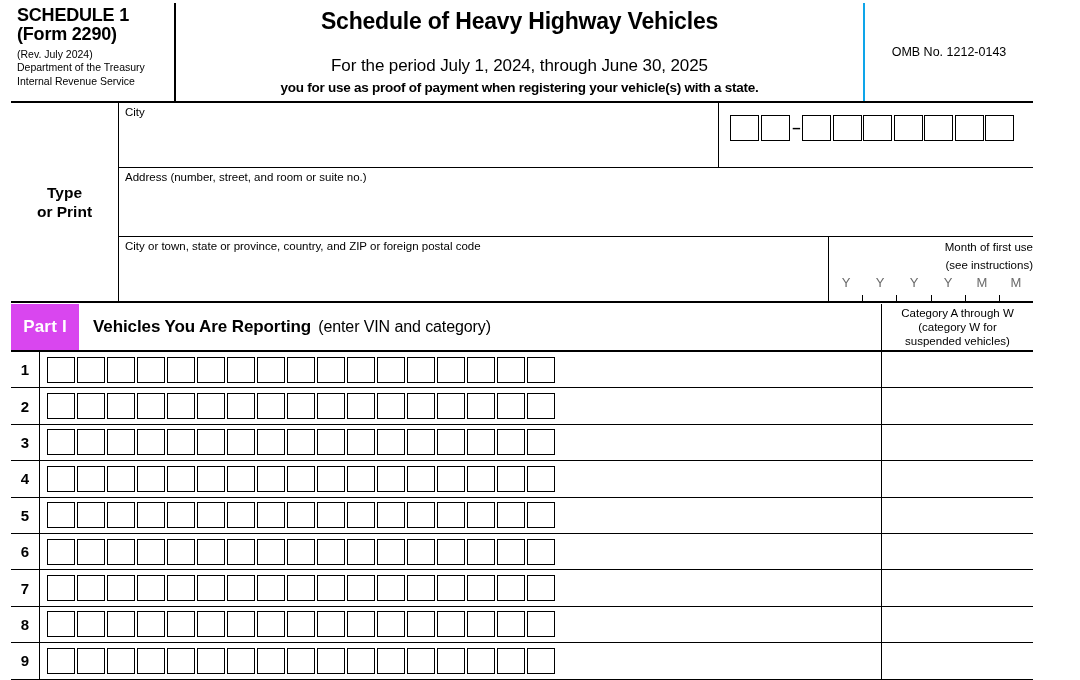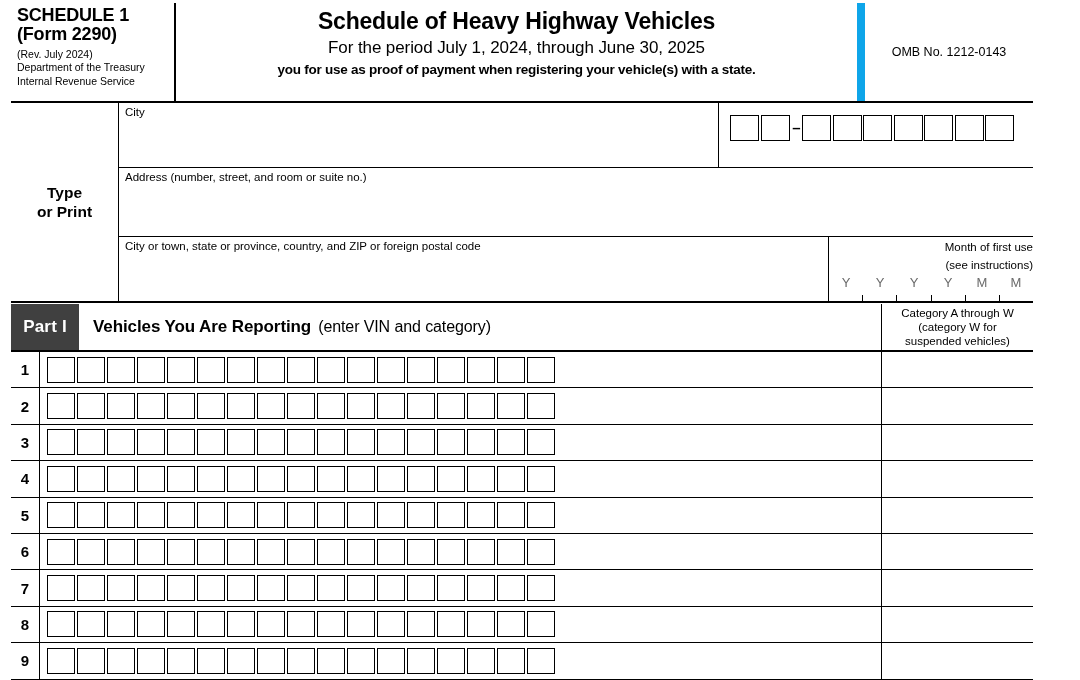--- a/index.html
+++ b/index.html
@@ -19,25 +19,25 @@
     display: flex; align-items: stretch;
   }
   .hdr-left { width: 163px; padding: 3px 4px 0 6px; }
   .hdr-sched { font-size: 18px; font-weight: bold; line-height: 1.08; letter-spacing: -0.2px; }
   .hdr-form  { font-size: 18px; font-weight: bold; line-height: 1.08; letter-spacing: -0.2px; }
   .hdr-rev   { font-size: 10.5px; line-height: 1.28; margin-top: 3px; }
   .hdr-dept  { font-size: 10.5px; line-height: 1.28; }
   .hdr-irs   { font-size: 10.5px; line-height: 1.28; }
 
   .hdr-mid {
-    flex: 1; border-left: 2px solid #000; border-right: 8px solid #0ea5e9;
+    flex: 1; border-left: 2px solid #000; border-right: 2px solid #0ea5e9;
     text-align: center; padding: 5px 6px 0 6px;
   }
   .t-main { font-size: 23px; font-weight: bold; line-height: 1.2; letter-spacing: -0.2px; }
-  .t-sub  { font-size: 17px; line-height: 1.35; margin-top: 1px; letter-spacing: -0.1px; }
+  .t-sub  { font-size: 17px; line-height: 1.35; margin-top: 19px; letter-spacing: -0.1px; }
   .t-inst { font-size: 13.5px; font-weight: bold; line-height: 1.25; margin-top: 2px; letter-spacing: -0.25px; }
 
   .hdr-right { width: 168px; display: flex; align-items: center; justify-content: center; }
   .omb { font-size: 12.5px; }
 
   
   .info {
     position: absolute; left: 11px; top: 103px; width: 1022px; height: 200px;
     border-bottom: 2px solid #000;
     display: flex;
@@ -76,21 +76,21 @@
   .mfu-cells { flex: 1; display: flex; }
   .mfu-cells div { flex: 1; }
   .mfu-cells div + div { border-left: 1.5px solid #000; }
 
   
   .parti {
     position: absolute; left: 11px; top: 304px; width: 1022px; height: 48px;
     border-bottom: 2px solid #000; display: flex;
   }
   .parti-tag {
-    width: 68px; background: #404040; color: #fff;
+    width: 68px; background: #d946ef; color: #fff;
     display: flex; align-items: center; justify-content: center;
     font-size: 17px; font-weight: bold; letter-spacing: 0.2px;
   }
   .parti-title {
     flex: 1; display: flex; align-items: center; padding-left: 14px;
     border-right: 1.5px solid #000;
   }
   .pt-bold { font-size: 17px; font-weight: bold; letter-spacing: -0.1px; }
   .pt-norm { font-size: 16px; margin-left: 7px; letter-spacing: -0.1px; }
   .parti-cat {

